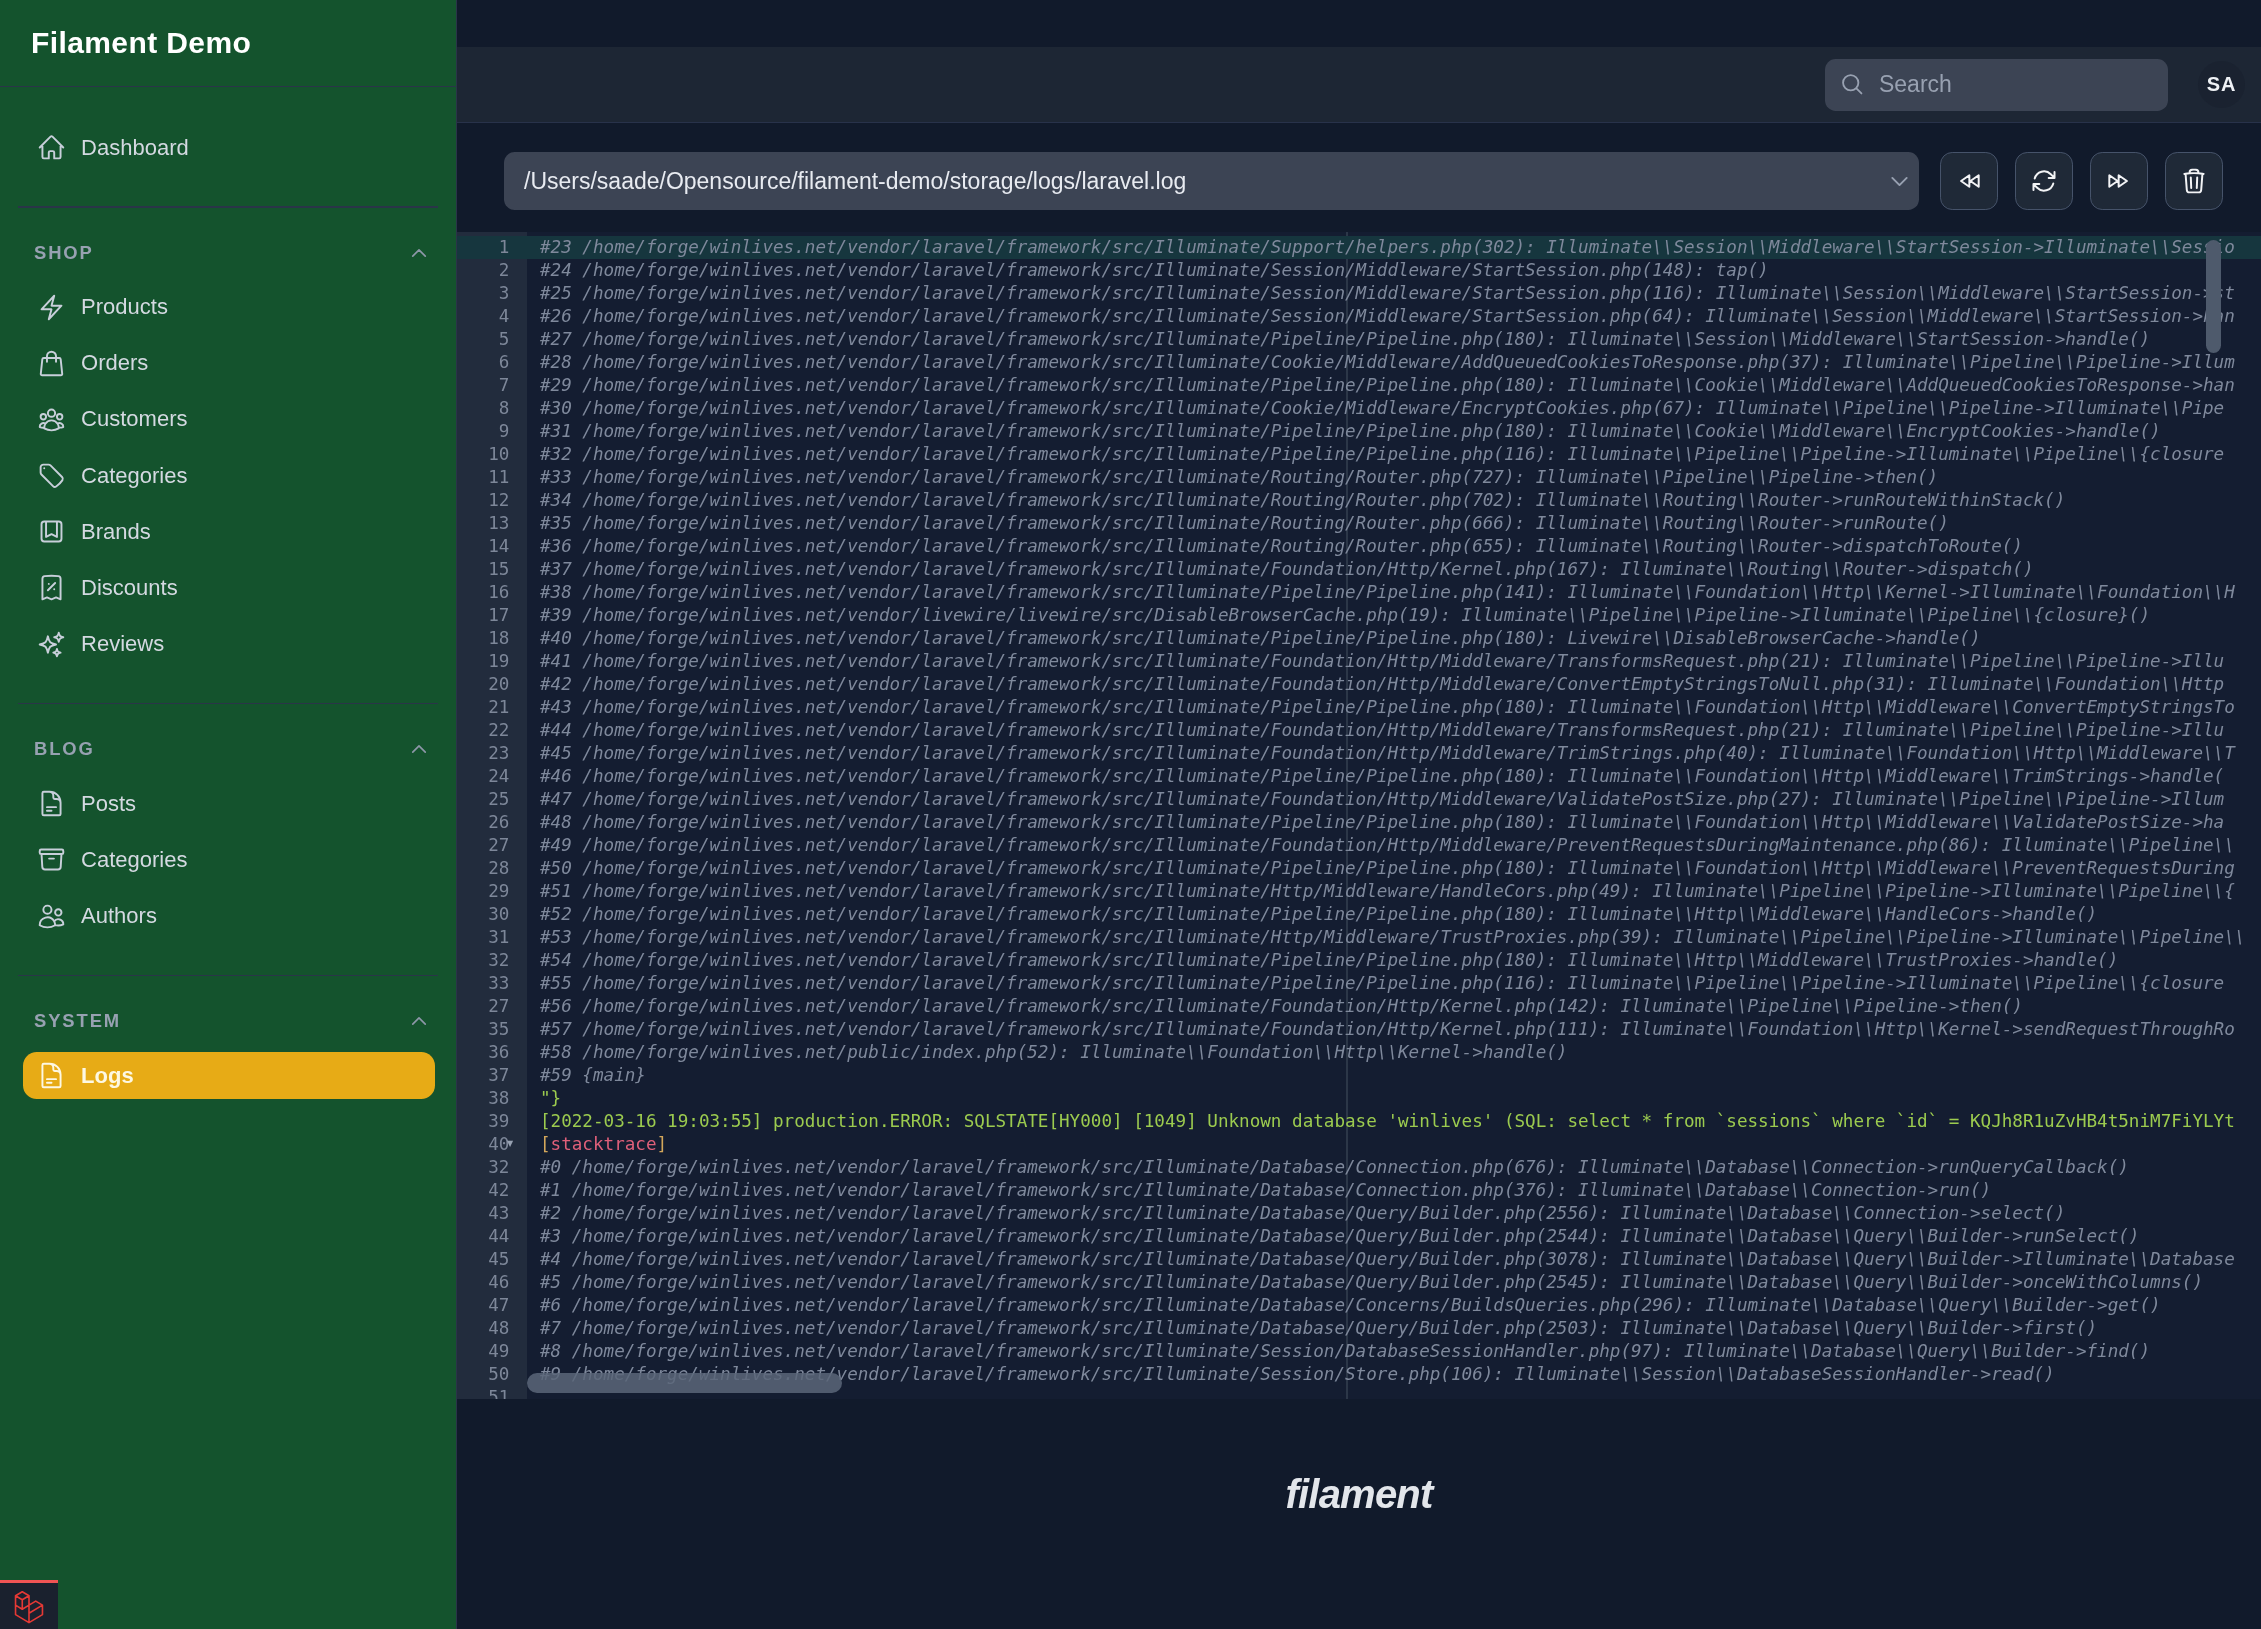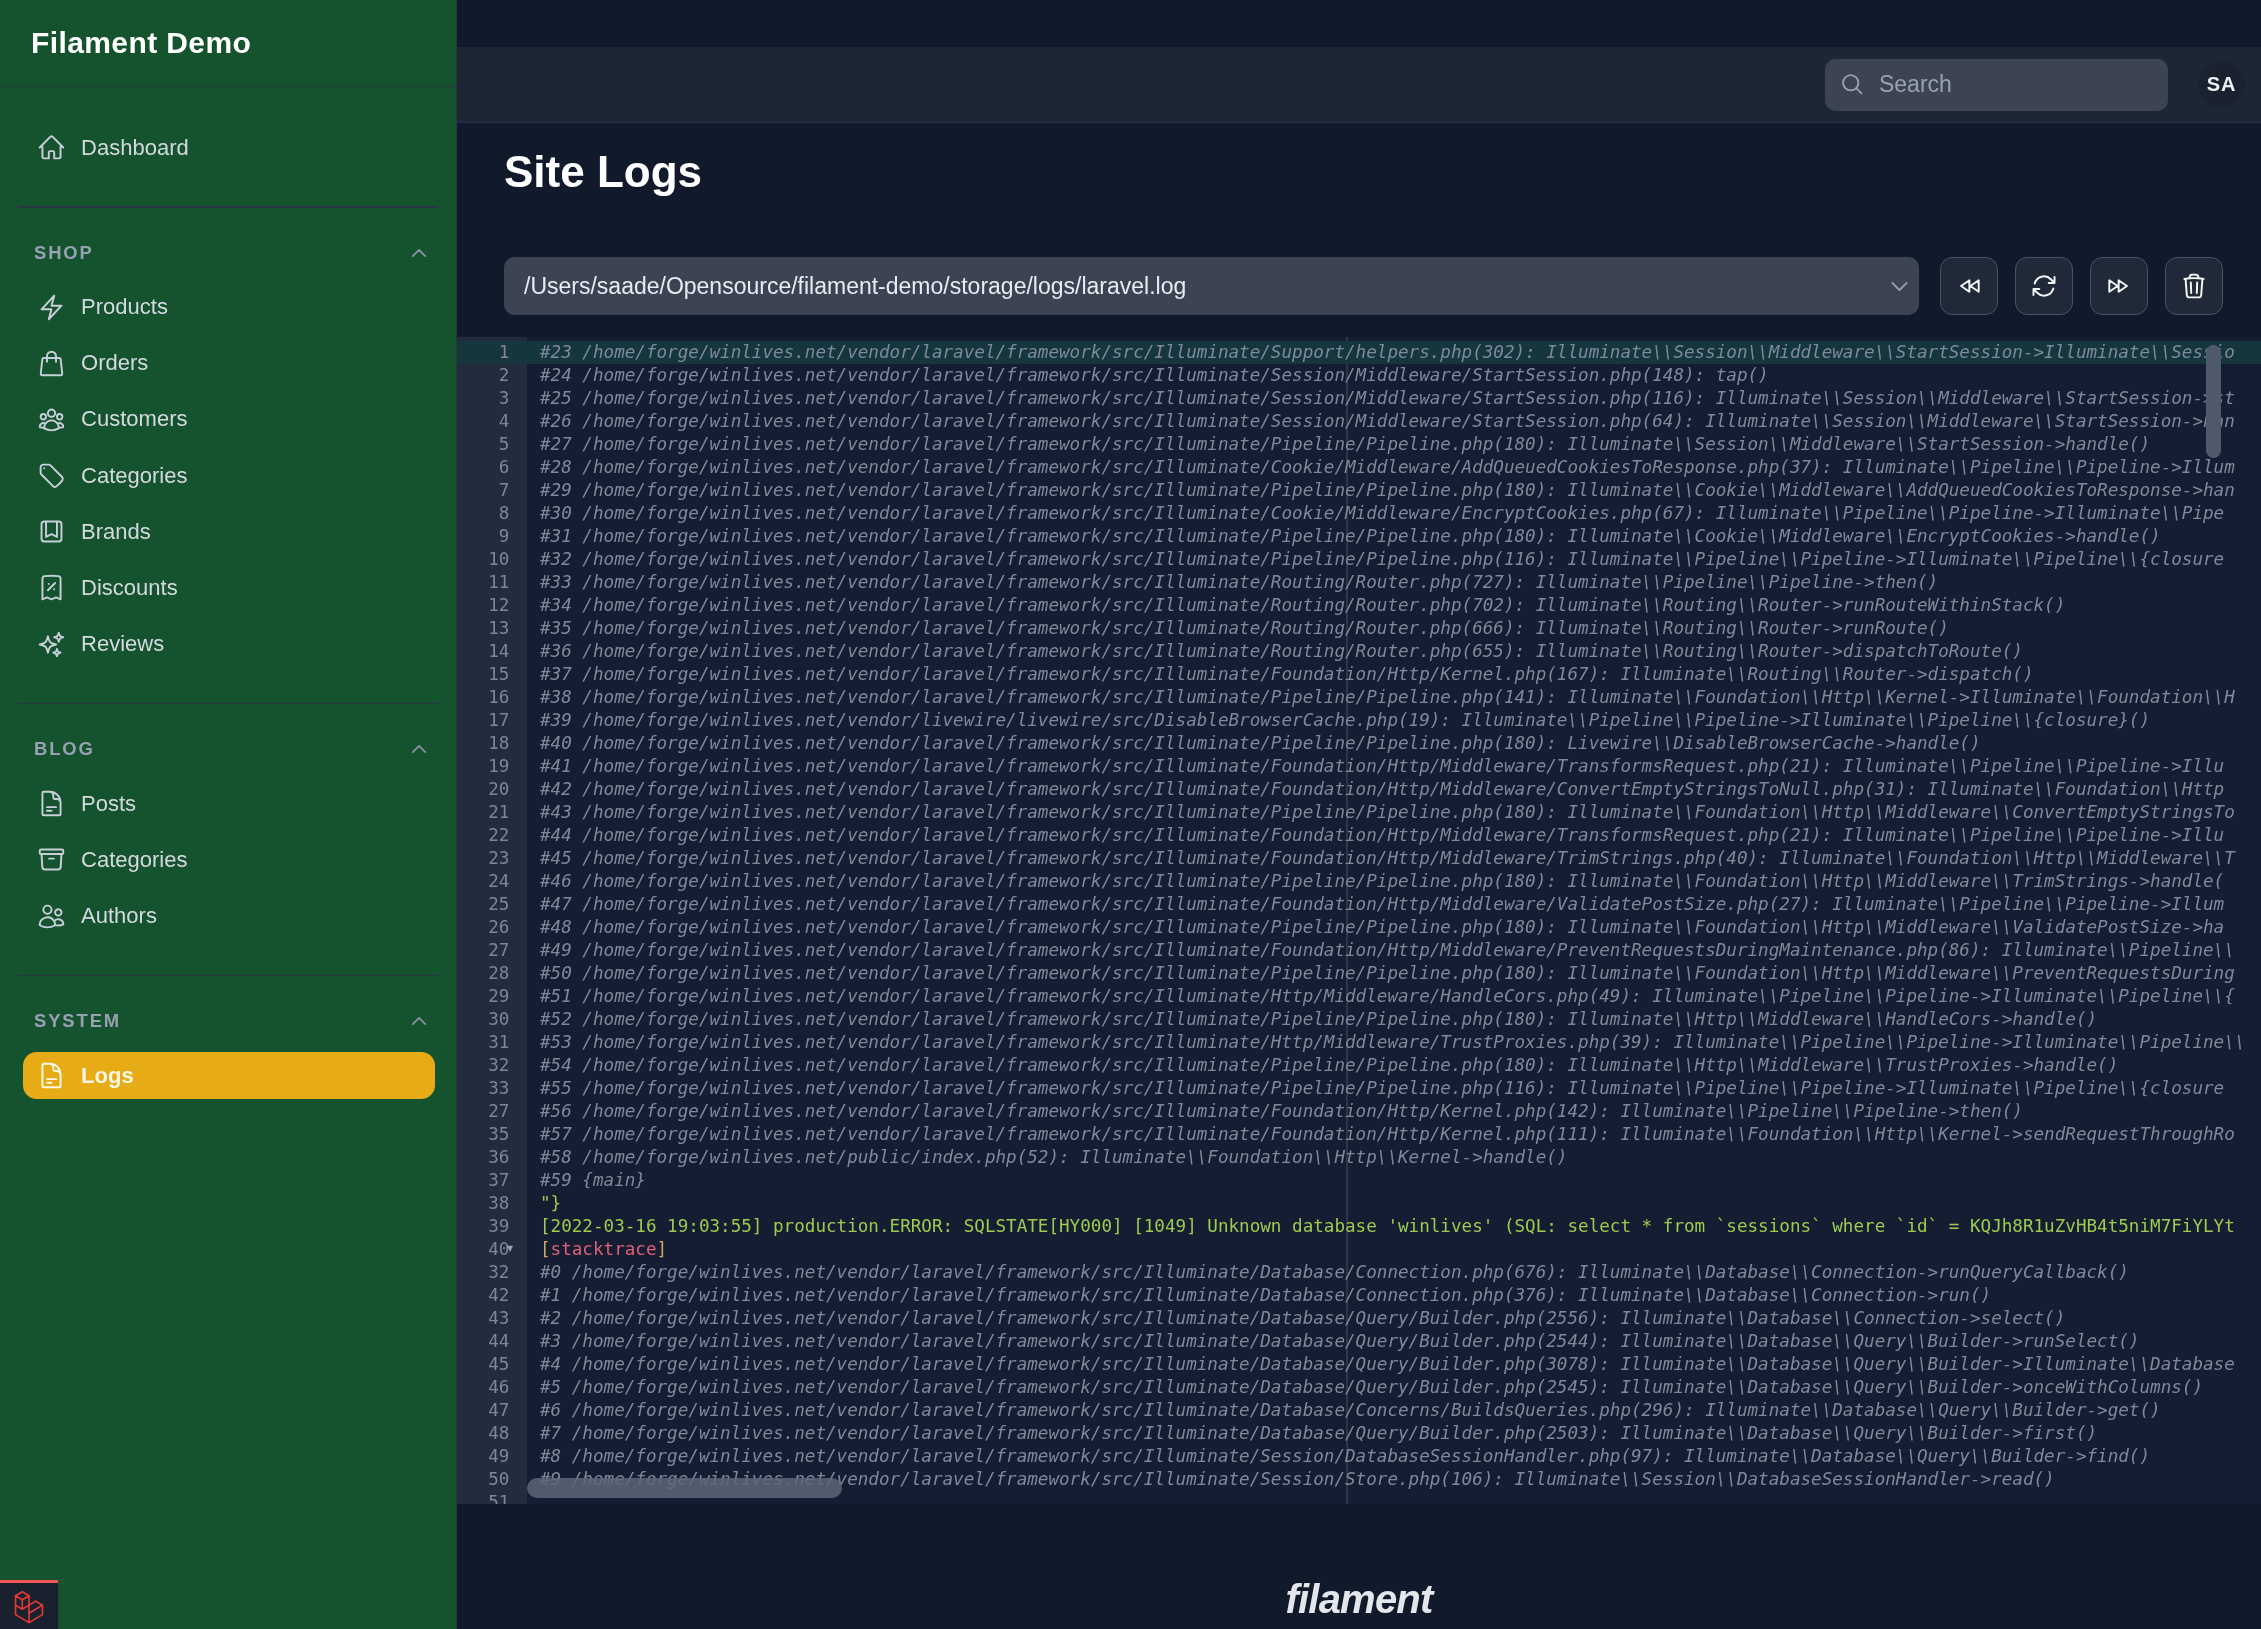--- a/index.html
+++ b/index.html
@@ -257,21 +257,20 @@
   <div class="search">
     <svg class="ico" viewBox="0 0 32 32" width="24.5" height="24.5">
         <use href="#magnifying-glass-icon"></use>
       </svg>
     <input type="text" placeholder="Search" style="">
   </div>
   <div class="avatar">SA</div>
 </header>
 
 <main class="main">
-  <h1 class="page-title">Site Logs</h1>
 
   <div class="toolbar">
     <div class="file-select">
       <span class="val">/Users/saade/Opensource/filament-demo/storage/logs/laravel.log</span>
       <svg class="ico" viewBox="0 0 30 30" width="23" height="23">
           <use href="#chevron-down-icon"></use>
         </svg>
     </div>
     <div class="actions" id="toolbar-actions">
         <button class="tool-btn">

